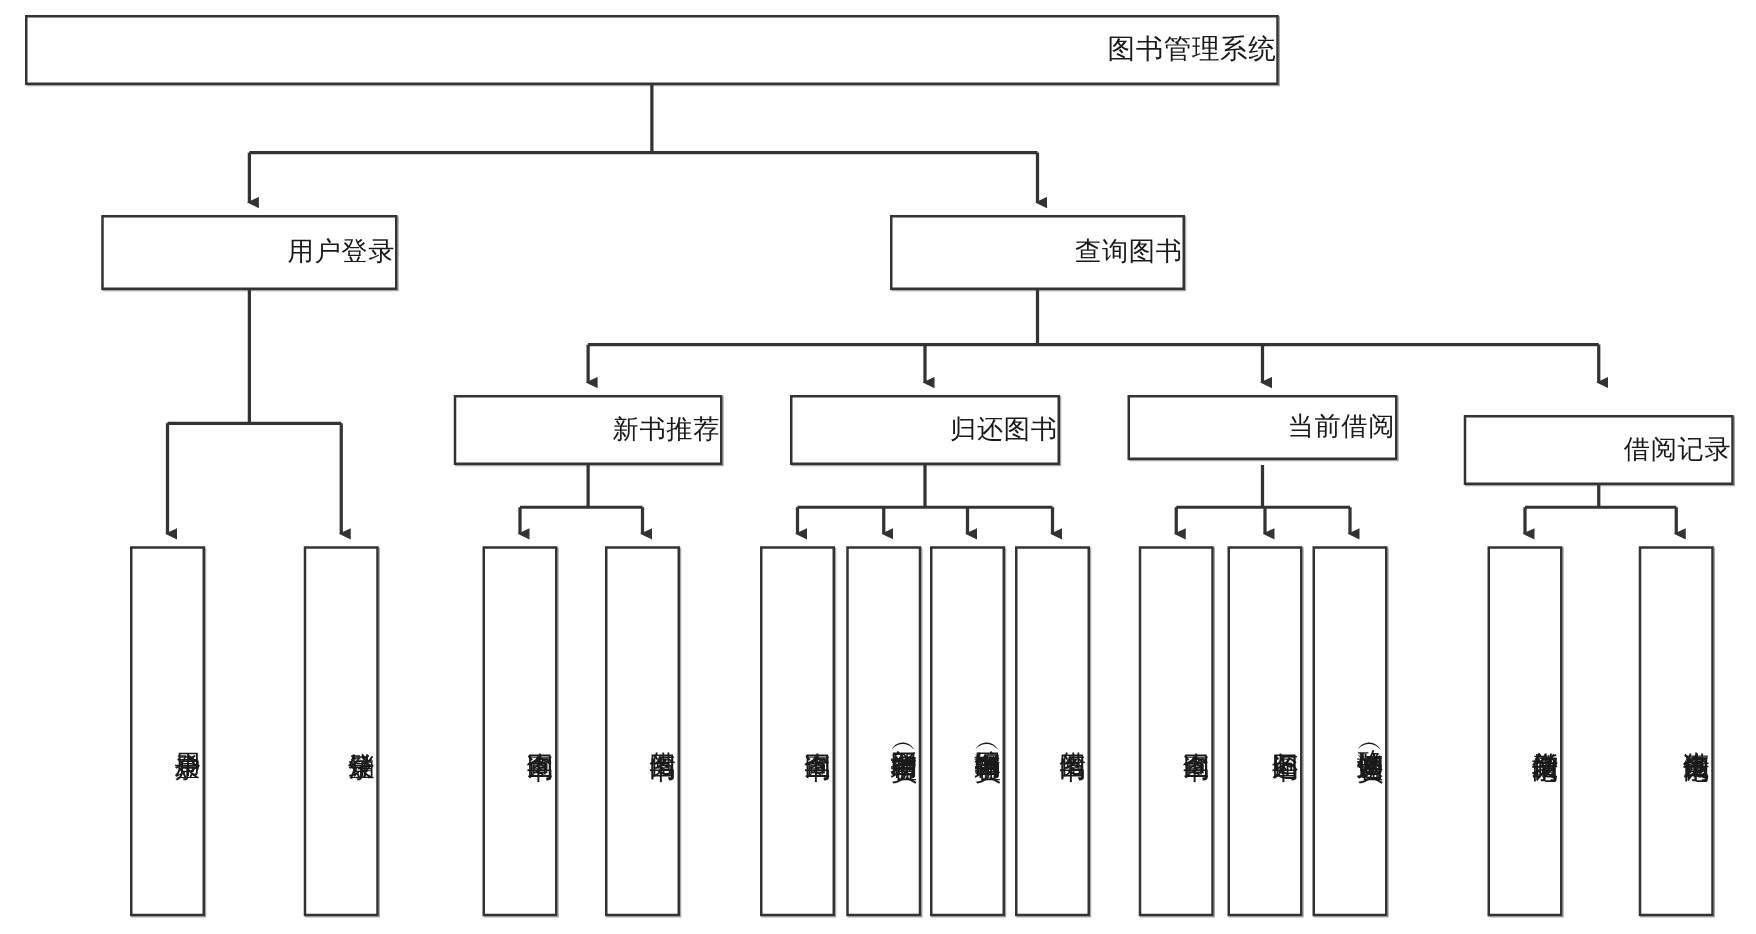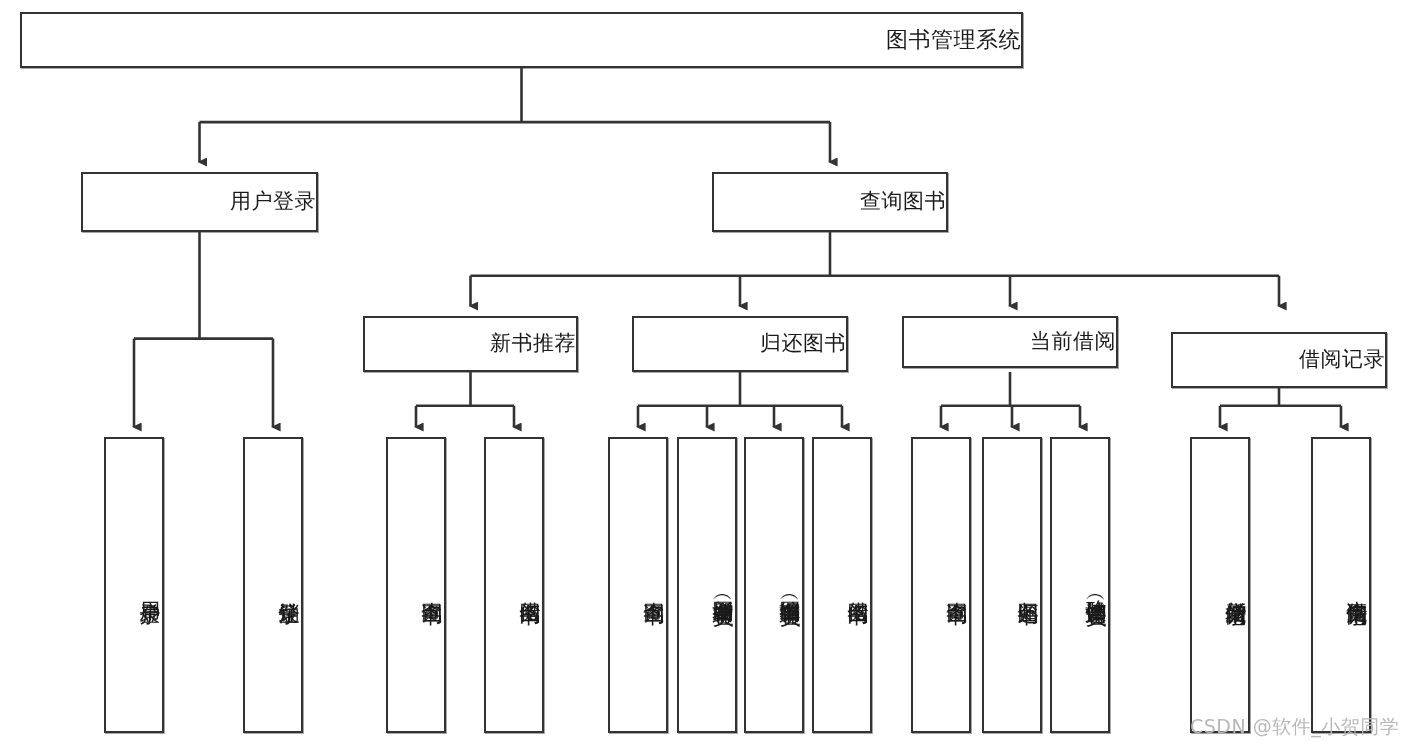--- a/index.html
+++ b/index.html
@@ -178,15 +178,14 @@
       <span>确认归还（管理员）</span>
     </div>
 
   <div class="node node-v" style="left: 1190px; top: 437px; width: 60px; height: 296px;">
       <span>新增借阅记录</span>
     </div>
   <div class="node node-v" style="left: 1311px; top: 437px; width: 60px; height: 296px;">
       <span>查询借阅记录</span>
     </div>
 
-  <div class="watermark" style="left:1190px; top:714px;">CSDN @软件_小贺同学</div>
 
 </div>
 
 </body></html>

